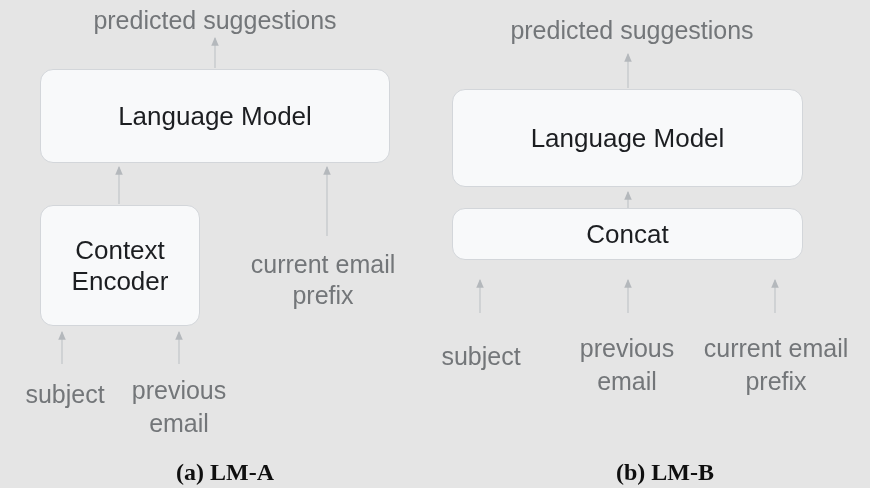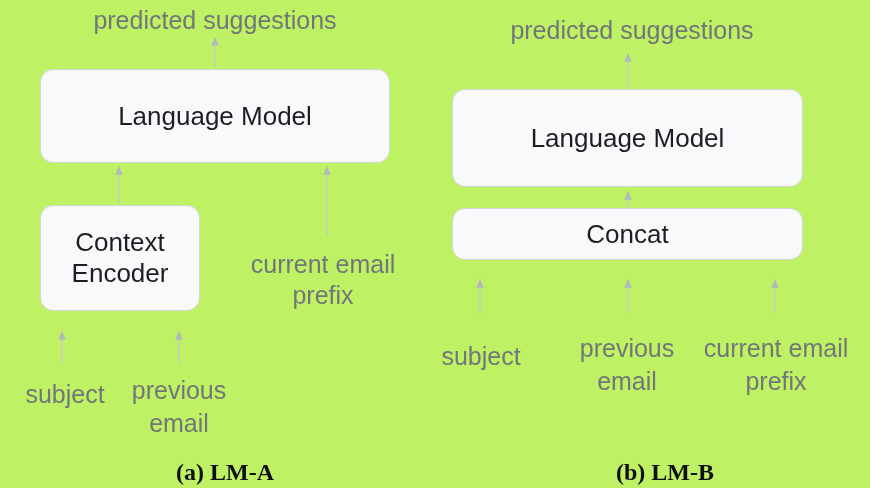--- a/index.html
+++ b/index.html
@@ -1,20 +1,20 @@
 <!DOCTYPE html>
 <html><head>
 <meta charset="utf-8">
 <style>
   html, body { margin: 0; padding: 0; background: #ffffff; }
   .figure {
     position: relative;
     width: 870px;
     height: 488px;
-    background: #bef264;
+    background: #e5e5e5;
     font-family: "Liberation Sans", "DejaVu Sans", sans-serif;
     overflow: hidden;
   }
   .arrow-layer {
     position: absolute;
     left: 0; top: 0;
     width: 870px; height: 488px;
     pointer-events: none;
   }
   .box {
@@ -72,21 +72,21 @@
     <line x1="628" y1="313" x2="628" y2="280" stroke="#c7cacd" stroke-width="1.4" marker-end="url(#ah)"></line>
     <line x1="775" y1="313" x2="775" y2="280" stroke="#c7cacd" stroke-width="1.4" marker-end="url(#ah)"></line>
   </svg>
 
   <div class="glabel" style="left: 65px; top: 4px; width: 300px;">predicted suggestions</div>
 
   <div class="box" style="left: 40px; top: 69px; width: 350px; height: 94px;">
     <span>Language Model</span>
   </div>
 
-  <div class="box" style="left: 40px; top: 205px; width: 160px; height: 106px; padding: 7px 10px;">
+  <div class="box" style="left: 40px; top: 205px; width: 160px; height: 121px; padding: 7px 10px;">
     <span>Context Encoder</span>
   </div>
 
   <div class="glabel" style="left: 238px; top: 249px; width: 170px; line-height: 31px;">current email prefix</div>
 
   <div class="glabel" style="left: 15px; top: 378px; width: 100px;">subject</div>
 
   <div class="glabel" style="left: 109px; top: 374px; width: 140px; line-height: 33px;">previous email</div>
 
   <div class="caption" style="left: 105px; top: 459px;">(a) LM-A</div>

